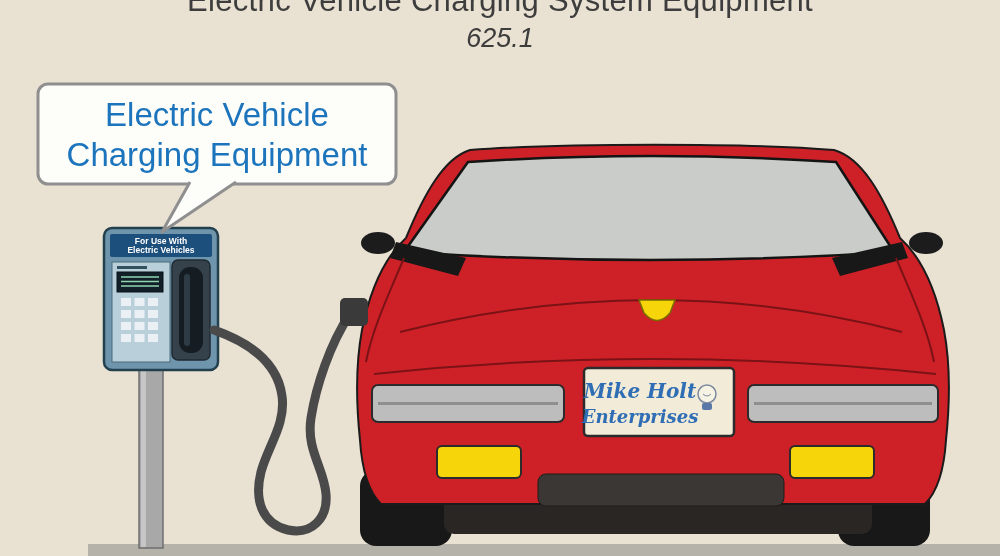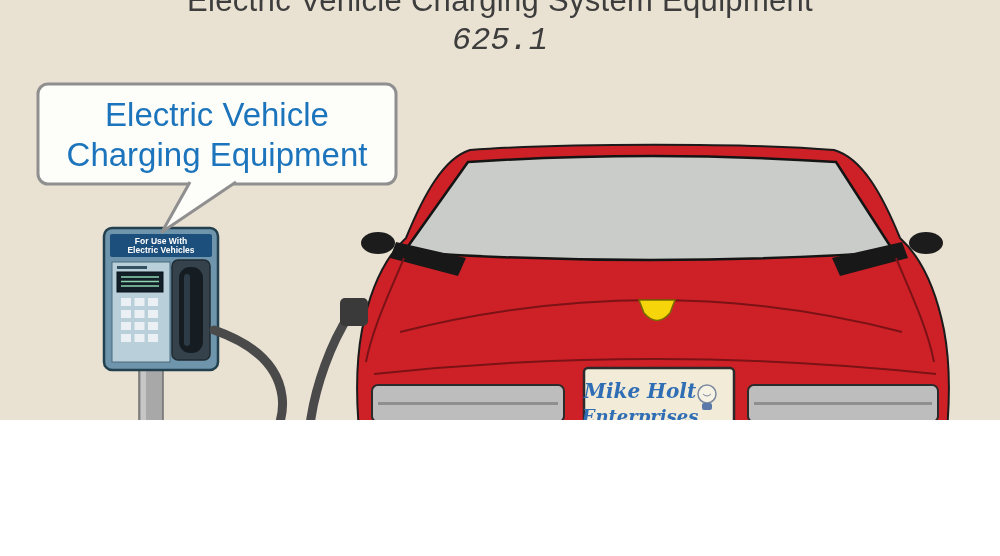--- a/index.html
+++ b/index.html
@@ -1,27 +1,27 @@
 <!DOCTYPE html>
 <html><head>
 <meta charset="utf-8">
 <style>
   html,body{margin:0;padding:0;background:#ffffff;}
   .scene{
-    position:relative;width:1000px;height:420px;overflow:hidden;
+    position:relative;width:1000px;height:556px;overflow:hidden;
     background:#e9e1d2;
     font-family:"Liberation Sans",sans-serif;
   }
   .title{
     position:absolute;top:-15px;left:0;width:100%;text-align:center;
     font-size:31px;line-height:1;color:#3d3d3d;letter-spacing:.3px;white-space:nowrap;
   }
   .section{
     position:absolute;top:25px;left:0;width:100%;text-align:center;
-    font-size:32px;line-height:1;font-style:italic;color:#3d3d3d;font-family:Liberation Mono, monospace;
+    font-size:27px;line-height:1;font-style:italic;color:#3d3d3d;
   }
   svg.art{position:absolute;left:0;top:0;width:1000px;height:556px;}
   .svg-sans{font-family:"Liberation Sans",sans-serif;}
   .svg-script{font-family:"DejaVu Serif",serif;font-style:italic;font-weight:bold;}
 </style>
 </head>
 <body>
 
 <div class="scene">
 

